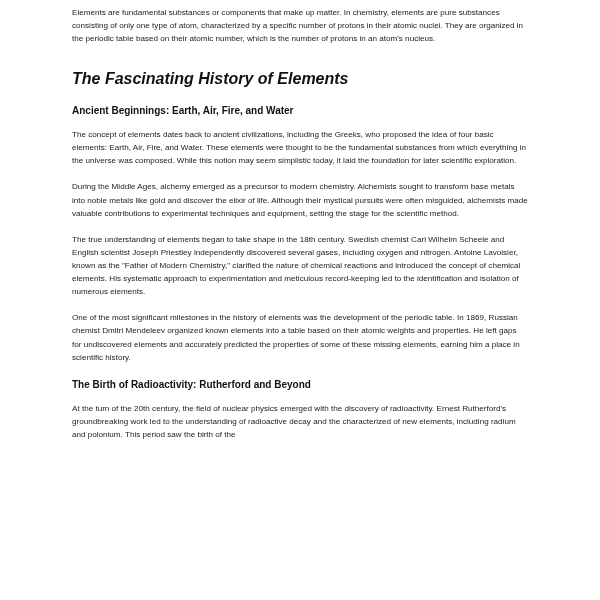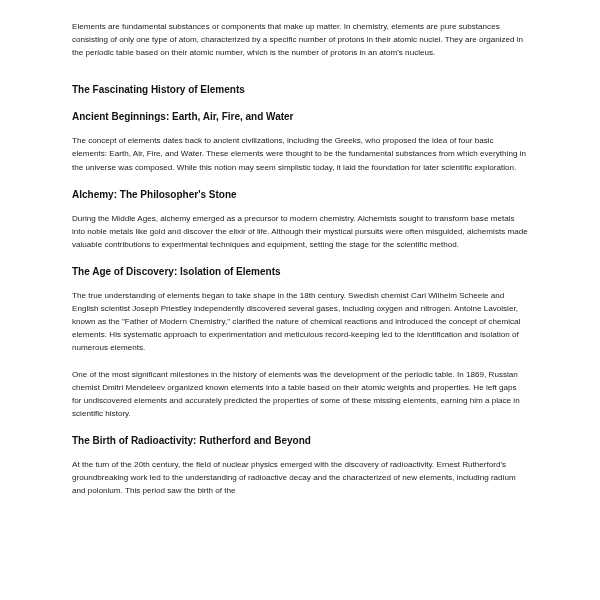--- a/index.html
+++ b/index.html
@@ -11,36 +11,37 @@
     width: 600px;
     height: 600px;
     overflow: hidden;
     font-family: "Liberation Sans", sans-serif;
     color: #1a1a1a;
   }
   .page {
     width: 600px;
     height: 600px;
     box-sizing: border-box;
-    padding: 20px 72px 0 72px;
+    padding: 6px 72px 0 72px;
     background: #ffffff;
   }
   p.body-text {
     margin: 0 0 13px 0;
     font-size: 8.1px;
     line-height: 1.62;
     text-align: left;
     color: #1b1b1b;
   }
   h2.section-title {
     margin: 24px 0 12px 0;
-    font-size: 10px;
+    font-size: 16px;
     font-weight: bold;
     line-height: 1.3;
     color: #111111;
+    font-style: italic;
   }
   h3.sub-title {
     margin: 14px 0 11px 0;
     font-size: 10px;
     font-weight: bold;
     line-height: 1.3;
     color: #111111;
   }
   .first-block {
     margin-top: 0;
@@ -51,24 +52,22 @@
 
 <div class="page">
 
   <p class="body-text first-block">Elements are fundamental substances or components that make up matter. In chemistry, elements are pure substances consisting of only one type of atom, characterized by a specific number of protons in their atomic nuclei. They are organized in the periodic table based on their atomic number, which is the number of protons in an atom's nucleus.</p>
 
   <h2 class="section-title">The Fascinating History of Elements</h2>
 
   <h3 class="sub-title">Ancient Beginnings: Earth, Air, Fire, and Water</h3>
   <p class="body-text">The concept of elements dates back to ancient civilizations, including the Greeks, who proposed the idea of four basic elements: Earth, Air, Fire, and Water. These elements were thought to be the fundamental substances from which everything in the universe was composed. While this notion may seem simplistic today, it laid the foundation for later scientific exploration.</p>
 
-  <h3 class="sub-title">Alchemy: The Philosopher's Stone</h3>
   <p class="body-text">During the Middle Ages, alchemy emerged as a precursor to modern chemistry. Alchemists sought to transform base metals into noble metals like gold and discover the elixir of life. Although their mystical pursuits were often misguided, alchemists made valuable contributions to experimental techniques and equipment, setting the stage for the scientific method.</p>
 
-  <h3 class="sub-title">The Age of Discovery: Isolation of Elements</h3>
   <p class="body-text">The true understanding of elements began to take shape in the 18th century. Swedish chemist Carl Wilhelm Scheele and English scientist Joseph Priestley independently discovered several gases, including oxygen and nitrogen. Antoine Lavoisier, known as the "Father of Modern Chemistry," clarified the nature of chemical reactions and introduced the concept of chemical elements. His systematic approach to experimentation and meticulous record-keeping led to the identification and isolation of numerous elements.</p>
 
   <p class="body-text">One of the most significant milestones in the history of elements was the development of the periodic table. In 1869, Russian chemist Dmitri Mendeleev organized known elements into a table based on their atomic weights and properties. He left gaps for undiscovered elements and accurately predicted the properties of some of these missing elements, earning him a place in scientific history.</p>
 
   <h3 class="sub-title">The Birth of Radioactivity: Rutherford and Beyond</h3>
   <p class="body-text">At the turn of the 20th century, the field of nuclear physics emerged with the discovery of radioactivity. Ernest Rutherford's groundbreaking work led to the understanding of radioactive decay and the characterized of new elements, including radium and polonium. This period saw the birth of the</p>
 
 </div>
 
 </body></html>

